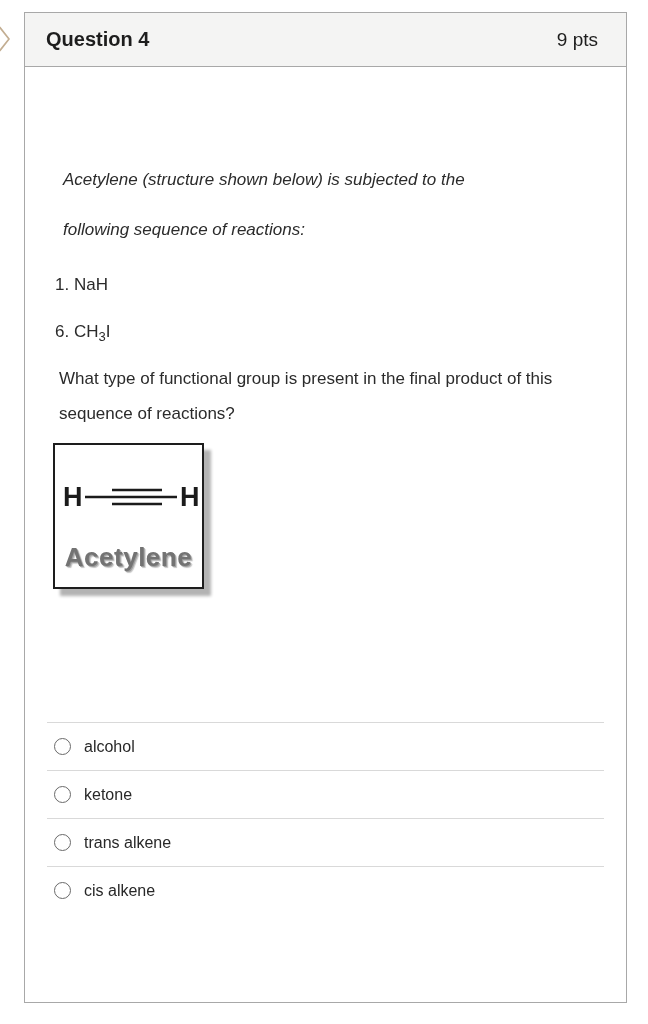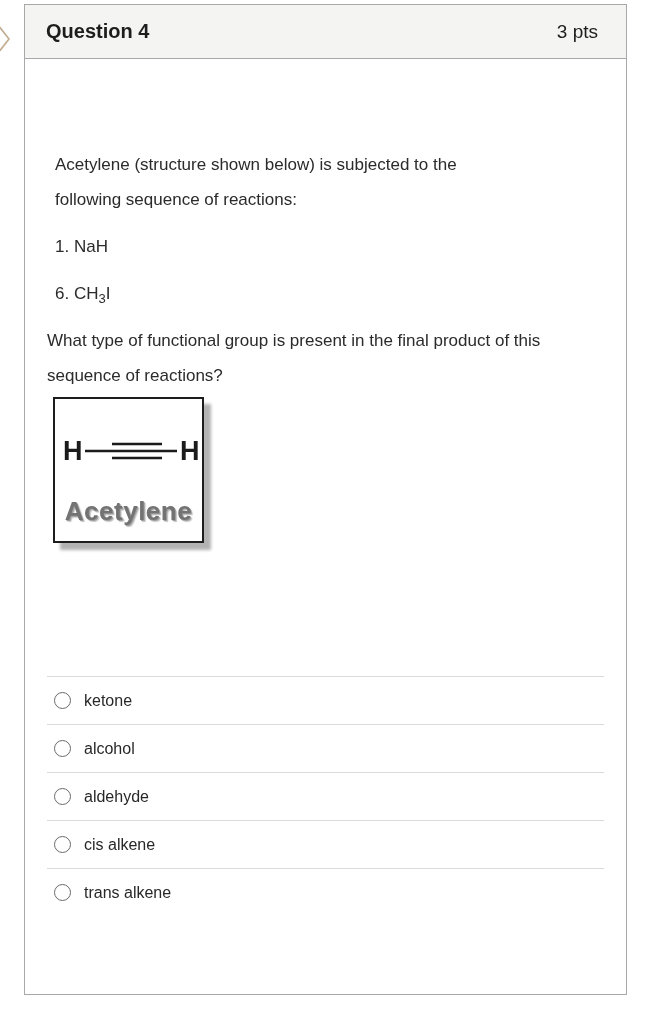--- a/index.html
+++ b/index.html
@@ -9,41 +9,41 @@
     background: #ffffff;
     font-family: "Liberation Sans", "DejaVu Sans", sans-serif;
     color: #2b2b2b;
   }
   .page { position: relative; width: 648px; height: 1024px; overflow: hidden; background:#fff; }
 
   
   .chevron { position: absolute; left: 0; top: 26px; }
 
   .card {
-    position: absolute; left: 24px; top: 4px;
+    position: absolute; left: 24px; top: 12px;
     width: 603px; height: 991px;
     border: 1px solid #a8a8a8;
     background: #ffffff;
   }
   .card-header {
     height: 54px;
     background: #f4f4f3;
     border-bottom: 1px solid #a8a8a8;
     display: flex; align-items: center; justify-content: space-between;
     padding: 0 28px 0 21px;
   }
   .q-title { font-size: 20px; font-weight: bold; color: #1d1d1d; }
   .q-pts   { font-size: 19px; color: #1d1d1d; }
 
   .card-body { padding: 88px 22px 0 22px; font-size: 17px; }
 
-  .intro  { margin: 0 0 12px 8px; line-height: 35px; max-width: 460px; }
+  .intro  { margin: 0 0 12px 16px; line-height: 50px; max-width: 460px; font-style: italic; }
   .step   { margin: 0 0 12px 8px; line-height: 35px; }
   .step sub { font-size: 13px; line-height: 0; }
-  .prompt { margin: 0; line-height: 35px; max-width: 500px; }
+  .prompt { margin: 12px; line-height: 35px; max-width: 500px; }
 
   .structure-box {
     width: 151px; height: 146px;
     margin: 4px 0 0 6px;
     border: 2px solid #1d1d1d;
     background: #ffffff;
     box-shadow: 7px 7px 3px #b3b3b3;
     text-align: center;
   }
   .molecule { display: block; margin: 0 auto; }
@@ -83,21 +83,21 @@
 <div class="page">
 
   <svg class="chevron" width="12" height="26" viewBox="0 0 12 26">
     <polyline points="0,1.5 9,13 0,24.5" fill="none" stroke="#c3ae92" stroke-width="1.7" stroke-linejoin="round" stroke-linecap="round"></polyline>
   </svg>
 
   <div class="card">
 
     <div class="card-header">
       <span class="q-title">Question 4</span>
-      <span class="q-pts">3 pts</span>
+      <span class="q-pts">9 pts</span>
     </div>
 
     <div class="card-body">
 
       <p class="intro">Acetylene (structure shown below) is subjected to the following sequence of reactions:</p>
 
       <div id="steps">
           <p class="step"><span>1. NaH</span></p>
           <p class="step"><span>6. CH</span><sub>3</sub><span>I</span></p>
         </div>
@@ -111,35 +111,31 @@
           <line x1="57" y1="45" x2="107" y2="45"></line>
           <line x1="57" y1="59" x2="107" y2="59"></line>
           <text class="atom" x="125" y="61">H</text>
         </svg>
         <div class="caption">Acetylene</div>
       </div>
 
       <div class="options" id="options">
           <div class="option-row">
             <span class="radio"></span>
+            <span class="option-label">alcohol</span>
+          </div>
+          <div class="option-row">
+            <span class="radio"></span>
             <span class="option-label">ketone</span>
           </div>
           <div class="option-row">
             <span class="radio"></span>
-            <span class="option-label">alcohol</span>
-          </div>
-          <div class="option-row">
-            <span class="radio"></span>
-            <span class="option-label">aldehyde</span>
+            <span class="option-label">trans alkene</span>
           </div>
           <div class="option-row">
             <span class="radio"></span>
             <span class="option-label">cis alkene</span>
-          </div>
-          <div class="option-row">
-            <span class="radio"></span>
-            <span class="option-label">trans alkene</span>
           </div>
         </div>
 
     </div>
   </div>
 </div>
 
 </body></html>

